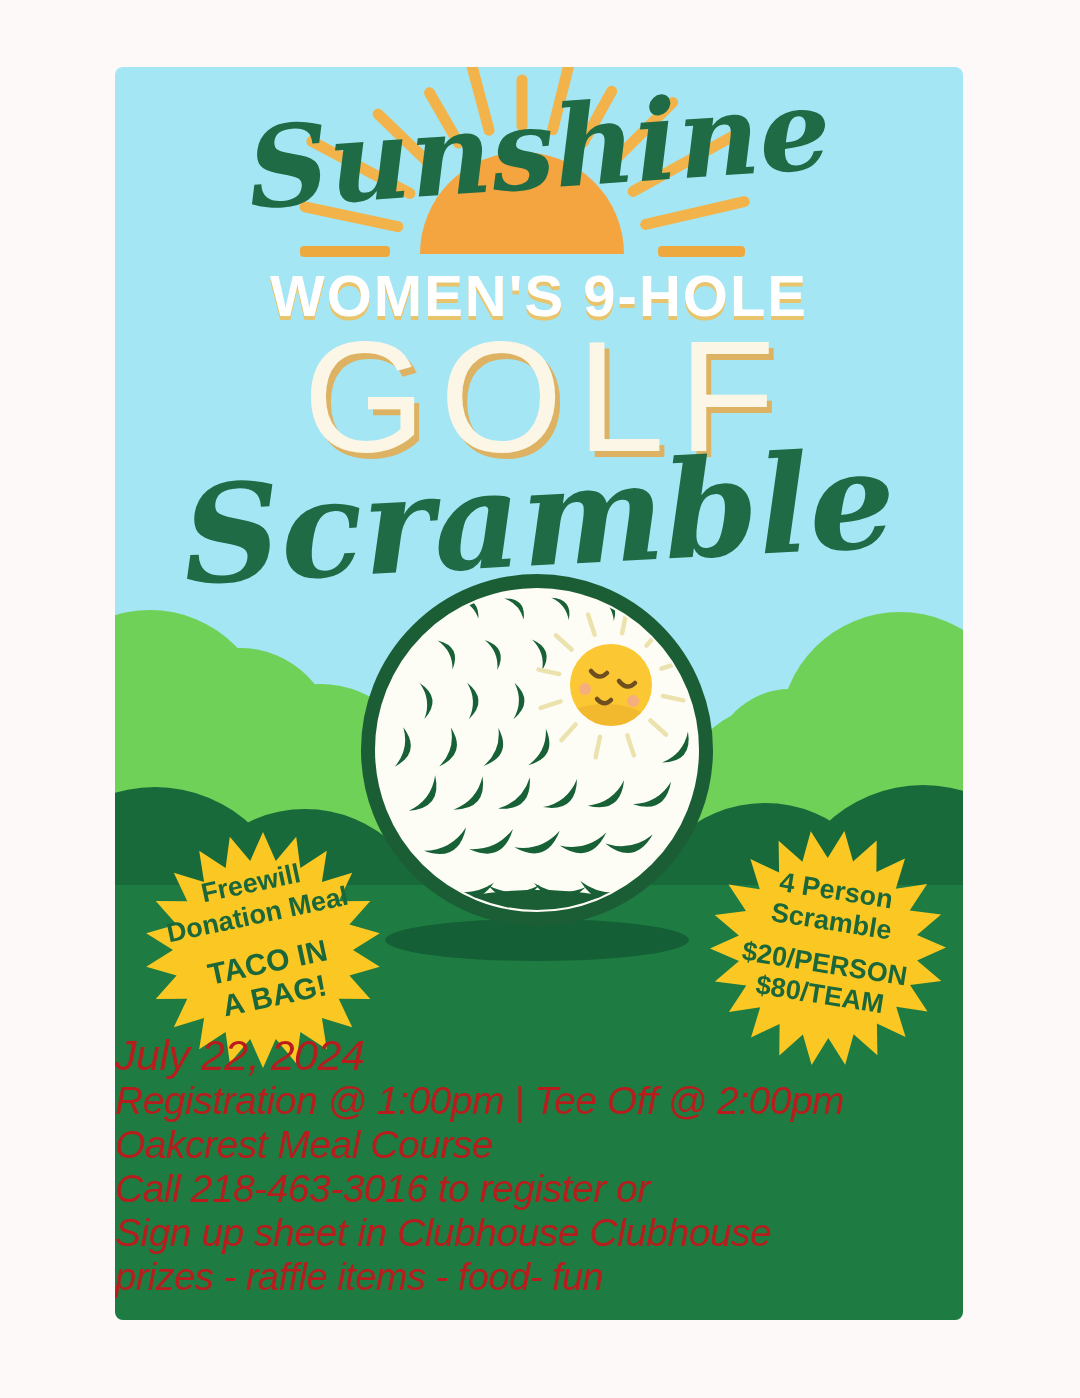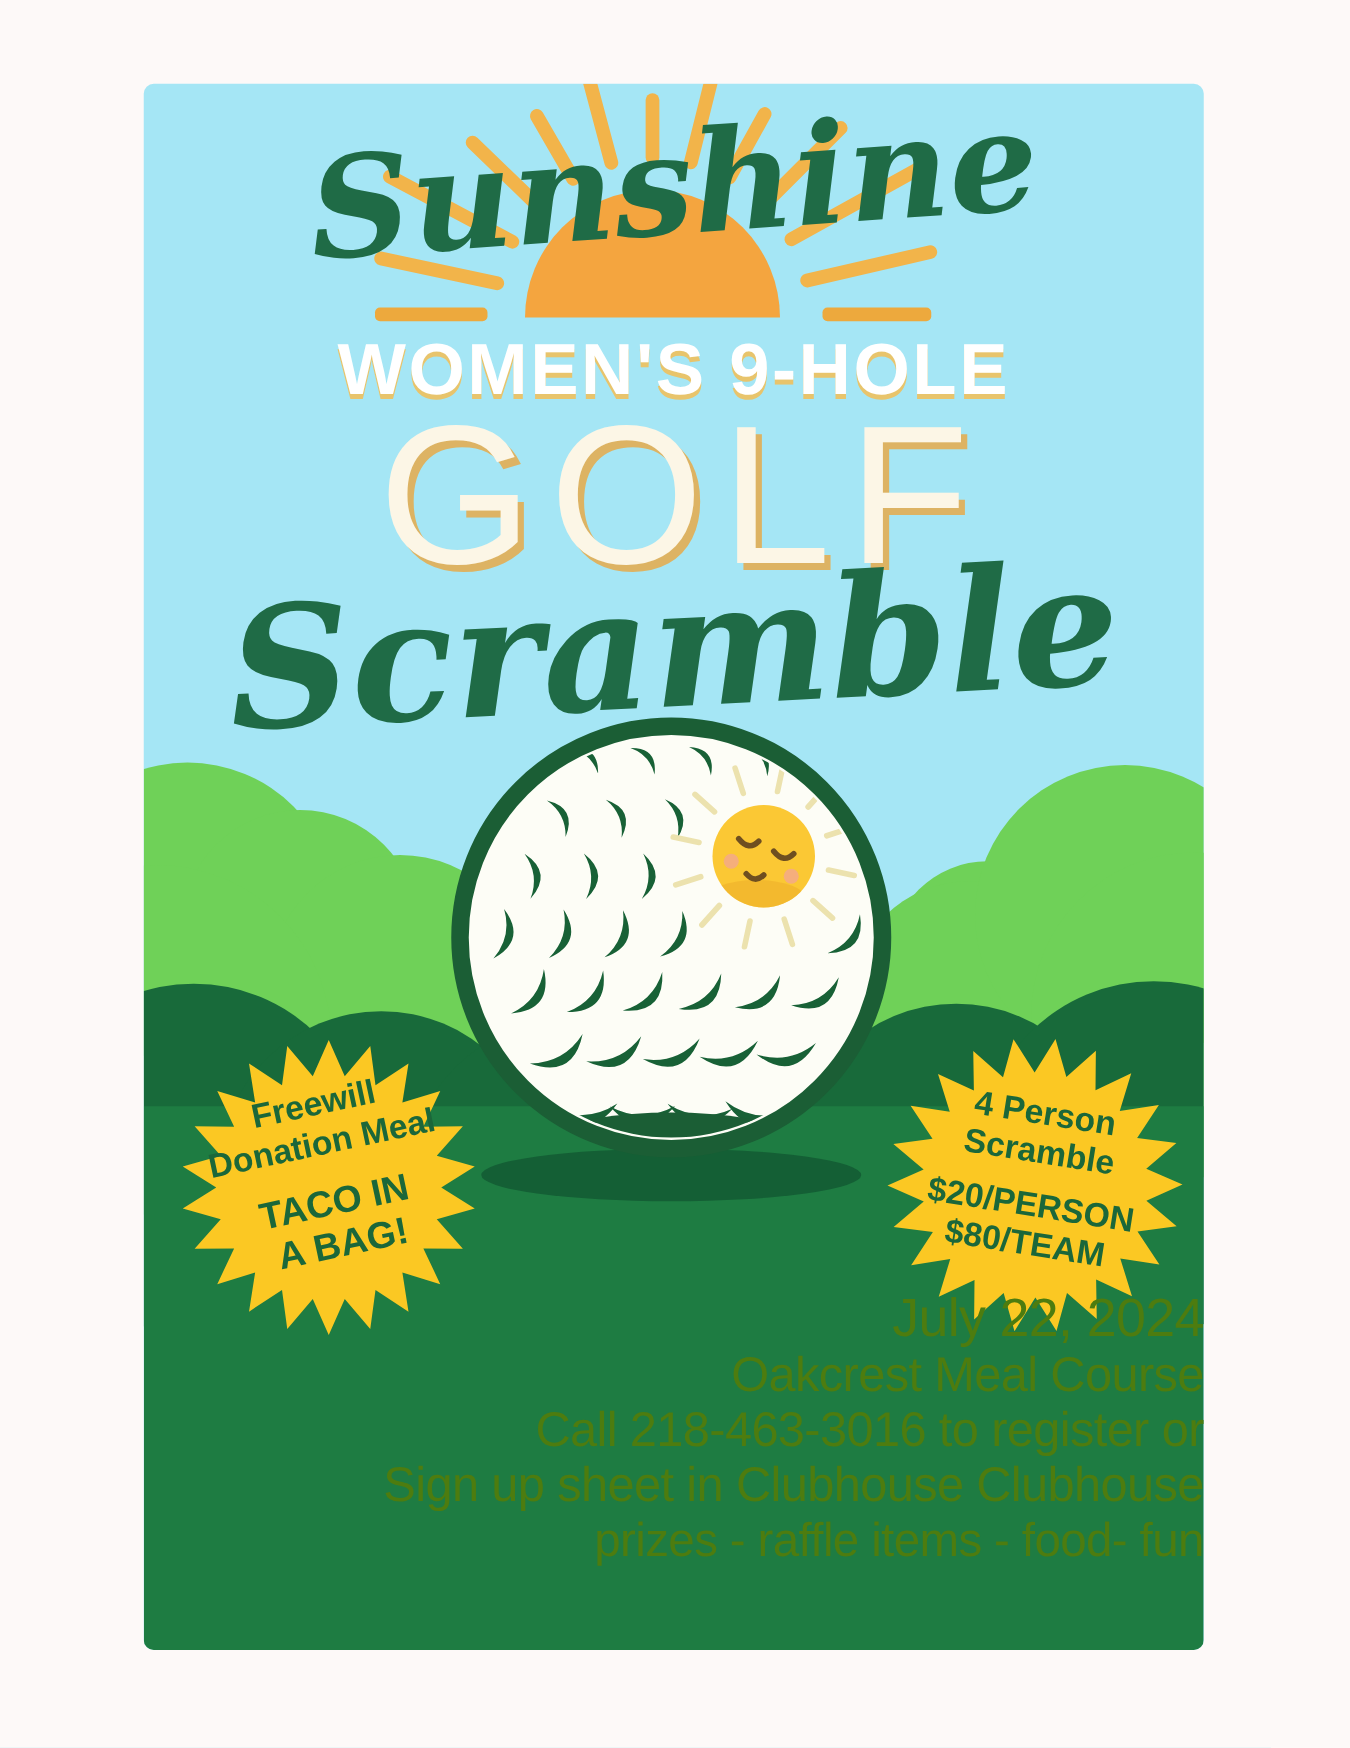--- a/index.html
+++ b/index.html
@@ -21,22 +21,22 @@
 
   .badge-text{position:absolute;width:260px;height:180px;display:flex;flex-direction:column;
               align-items:center;justify-content:center;text-align:center;z-index:4;
               color:#1b673a;font-weight:bold;line-height:1.15;}
   .badge-text.left{left:18px;top:784px;transform:rotate(-12deg);}
   .badge-text.right{left:583px;top:786px;transform:rotate(9deg);}
   .badge-line-sm{font-size:27px;}
   .badge-line-lg{font-size:30px;}
   .badge-gap{height:16px;}
 
-  .info{position:absolute;left:0;right:0;top:964px;text-align:right;z-index:3;
-        color:#4d7c0f;letter-spacing:-0.5px;}
+  .info{position:absolute;left:0;right:0;top:964px;text-align:left;z-index:3;
+        color:#b91c1c;letter-spacing:-0.5px;font-style:italic;}
   .info-date{font-size:43px;line-height:48px;}
   .info-line{font-size:39px;line-height:44px;}
   .tagline{font-size:38px;line-height:44px;}
 </style>
 </head>
 <body>
 
 <div class="stage">
   <div class="poster">
 
@@ -182,20 +182,21 @@
     <div class="badge-text right">
       <div class="badge-line-sm">4 Person</div>
       <div class="badge-line-sm">Scramble</div>
       <div class="badge-gap" style="height:12px;"></div>
       <div class="badge-line-sm">$20/PERSON</div>
       <div class="badge-line-sm">$80/TEAM</div>
     </div>
 
     <div class="info">
       <div class="info-date">July 22, 2024</div>
+      <div class="info-line">Registration @ 1:00pm | Tee Off @ 2:00pm</div>
       <div class="info-line">Oakcrest Meal Course</div>
       <div class="info-line">Call 218-463-3016 to register or</div>
       <div class="info-line">Sign up sheet in Clubhouse Clubhouse</div>
       <div class="tagline">prizes - raffle items - food- fun</div>
     </div>
 
   </div>
 </div>
 
 </body></html>

